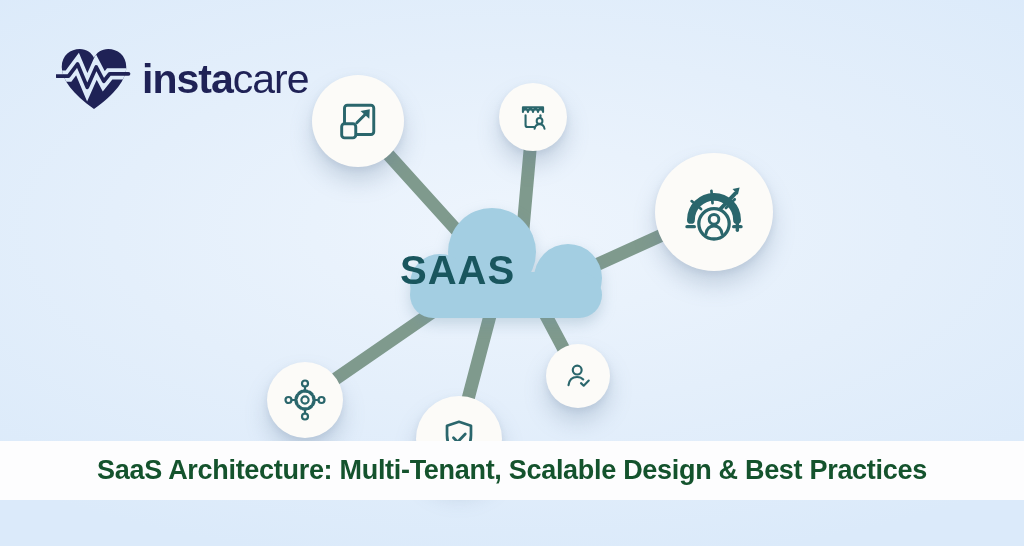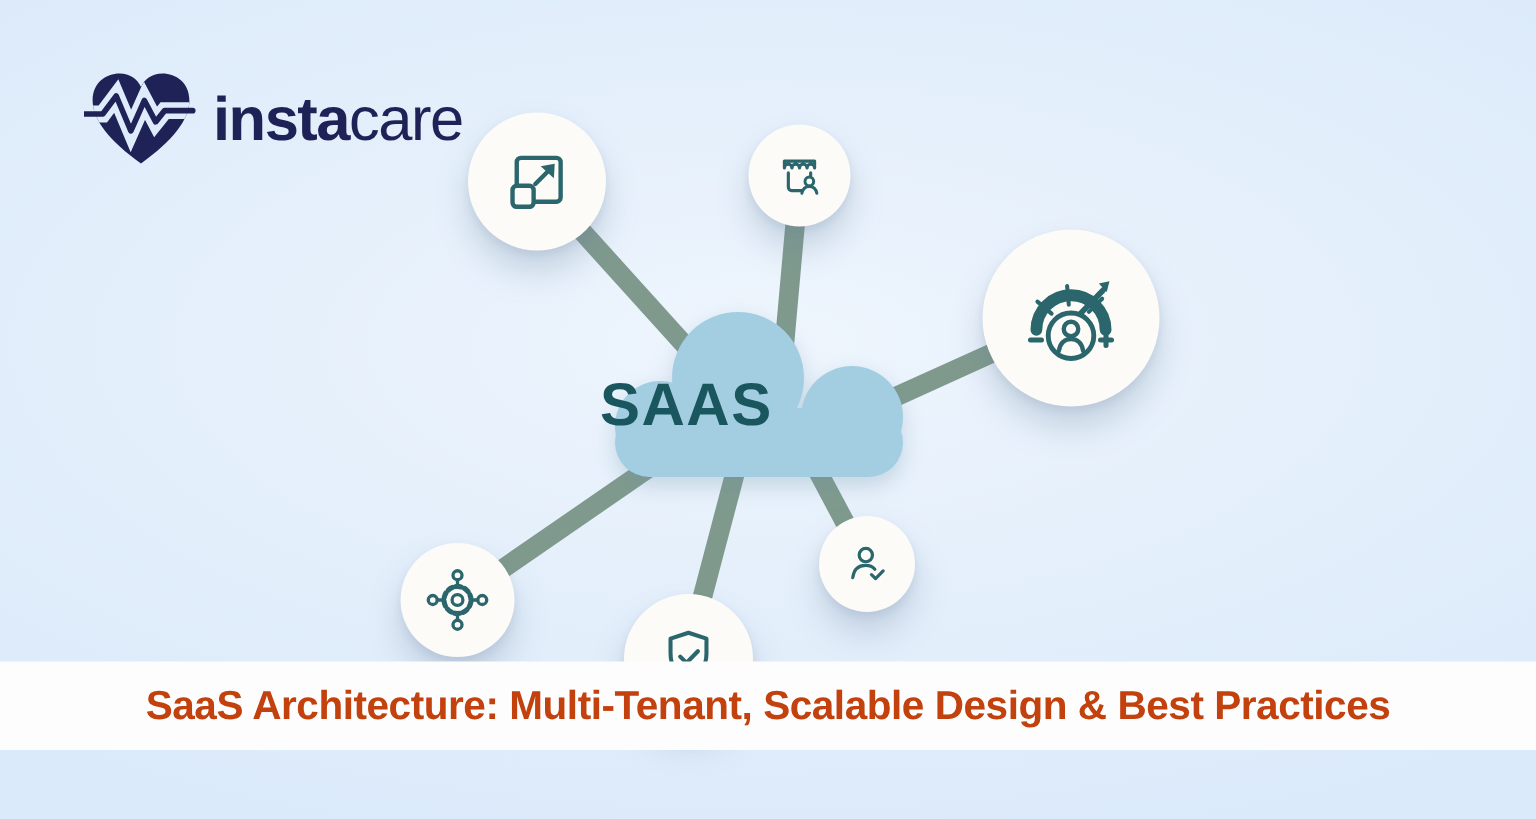--- a/index.html
+++ b/index.html
@@ -42,21 +42,21 @@
   .icon *{stroke:#2a666c;fill:none;stroke-linecap:round;stroke-linejoin:round;}
   .icon .fillteal{fill:#2a666c;stroke:none;}
   .icon .bgfill{fill:#fcfbf8;}
 
   
   .band{
     position:absolute;left:0;top:441px;width:1024px;height:59px;background:#fdfdfe;
     display:flex;align-items:center;justify-content:center;z-index:6;
   }
   .band h1{
-    margin:0;font-size:27px;font-weight:700;color:#c2410c;letter-spacing:-.3px;white-space:nowrap;
+    margin:0;font-size:27px;font-weight:700;color:#14532d;letter-spacing:-.3px;white-space:nowrap;
   }
 </style>
 </head>
 <body>
 
 <div class="stage">
 
   <svg class="spokes" width="1024" height="546">
     <line x1="470" y1="245" x2="358" y2="121"></line>
     <line x1="522" y1="240" x2="533" y2="117"></line>

